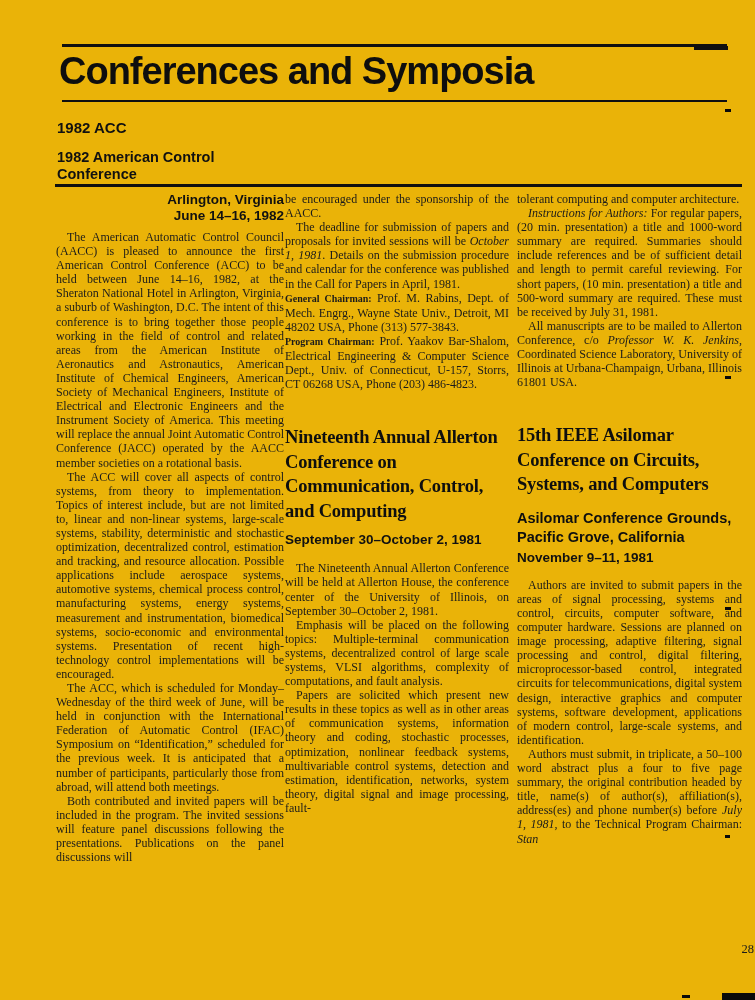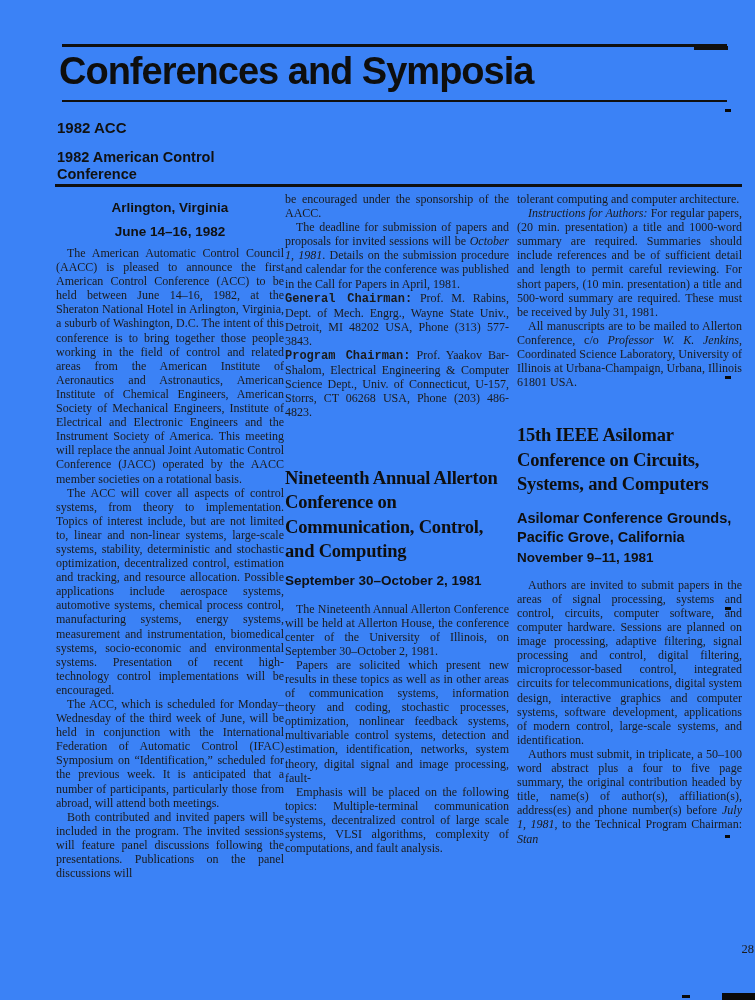--- a/index.html
+++ b/index.html
@@ -1,17 +1,17 @@
 <!DOCTYPE html>
 <html><head>
 <meta charset="utf-8">
 <style>
   html,body{margin:0;padding:0;background:#fdfdfd;}
   .page{
-    position:relative;width:755px;height:1000px;background:#3b82f6;overflow:hidden;
+    position:relative;width:755px;height:1000px;background:#eab308;overflow:hidden;
     font-family:"Liberation Serif",serif;color:#1b1b1b;
   }
   .rule{position:absolute;background:#101010;}
   .artifact{position:absolute;background:#0a0a0a;}
   .masthead-title{
     position:absolute;left:59px;top:50px;margin:0;
     font-family:"Liberation Sans",sans-serif;font-weight:bold;
     font-size:38px;letter-spacing:-1px;color:#0e0e0e;white-space:nowrap;
   }
   .kicker{
@@ -27,43 +27,43 @@
     position:absolute;top:192px;
     font-size:12px;line-height:14.1px;text-align:justify;
   }
   .col1{left:56px;width:228px;}
   .col2{left:285px;width:224px;}
   .col3{left:517px;width:225px;}
   .col p{margin:0;}
   .col p.ind{text-indent:11px;}
   .loc-h{
     font-family:"Liberation Sans",sans-serif;font-weight:bold;
-    font-size:13.5px;line-height:16px;margin:8px;text-align:center;color:#111;
+    font-size:13.5px;line-height:16px;margin:0;text-align:right;color:#111;
   }
   .loc-h.gap{margin-bottom:6px;}
   .conf-h2{
     font-family:Liberation Serif, serif;font-weight:bold;
     font-size:18.5px;line-height:24.5px;letter-spacing:-0.2px;
     text-align:left;color:#0f0f0f;
   }
-  .col2 .conf-h2{margin:46px 0 8px;}
+  .col2 .conf-h2{margin:34px 0 8px;}
   .col3 .conf-h2{margin:34px 0 8px;}
   .conf-h3{
     font-family:"Liberation Sans",sans-serif;font-weight:bold;
     font-size:14.5px;line-height:19px;margin:12px 0 0;max-width:216px;
     text-align:left;color:#0f0f0f;
   }
   .conf-h4{
     font-family:"Liberation Sans",sans-serif;font-weight:bold;
     font-size:13.5px;line-height:16px;text-align:left;color:#111;
   }
   .col2 .conf-h4{margin:9px 0 13px;}
   .col3 .conf-h4{margin:3px 0 12px;}
   span.i{font-style:italic;}
-  span.bs{font-family:Liberation Mono, monospace;font-weight:bold;font-size:12px;}
+  span.bs{font-family:Liberation Serif, serif;font-weight:bold;font-size:10px;}
   .pagenum{
     position:absolute;left:36px;top:942px;width:718px;text-align:right;
     font-size:12.5px;color:#1b1b1b;
   }
 </style>
 </head>
 <body>
 
 <div class="page">
 
@@ -87,22 +87,22 @@
 
   <div class="col col2">
     <p>be encouraged under the sponsorship of the AACC.</p>
     <p class="ind"><span>The deadline for submission of papers and proposals for invited sessions will be </span><span class="i">October 1, 1981</span><span>. Details on the submission procedure and calendar for the conference was published in the Call for Papers in April, 1981.</span></p>
     <p><span class="bs">General Chairman:</span><span> Prof. M. Rabins, Dept. of Mech. Engrg., Wayne State Univ., Detroit, MI 48202 USA, Phone (313) 577-3843.</span></p>
     <p><span class="bs">Program Chairman:</span><span> Prof. Yaakov Bar-Shalom, Electrical Engineering &amp; Computer Science Dept., Univ. of Connecticut, U-157, Storrs, CT 06268 USA, Phone (203) 486-4823.</span></p>
 
     <h2 class="conf-h2">Nineteenth Annual Allerton Conference on Communication, Control, and Computing</h2>
     <h4 class="conf-h4">September 30–October 2, 1981</h4>
     <p class="ind">The Nineteenth Annual Allerton Conference will be held at Allerton House, the conference center of the University of Illinois, on September 30–October 2, 1981.</p>
+    <p class="ind">Emphasis will be placed on the following topics: Multiple-terminal communication systems, decentralized control of large scale systems, VLSI algorithms, complexity of computations, and fault analysis.</p>
     <p class="ind">Papers are solicited which present new results in these topics as well as in other areas of communication systems, information theory and coding, stochastic processes, optimization, nonlinear feedback systems, multivariable control systems, detection and estimation, identification, networks, system theory, digital signal and image processing, fault-</p>
-    <p class="ind">Emphasis will be placed on the following topics: Multiple-terminal communication systems, decentralized control of large scale systems, VLSI algorithms, complexity of computations, and fault analysis.</p>
   </div>
 
   <div class="col col3">
     <p>tolerant computing and computer architecture.</p>
     <p class="ind"><span class="i">Instructions for Authors:</span><span> For regular papers, (20 min. presentation) a title and 1000-word summary are required. Summaries should include references and be of sufficient detail and length to permit careful reviewing. For short papers, (10 min. presentation) a title and 500-word summary are required. These must be received by July 31, 1981.</span></p>
     <p class="ind"><span>All manuscripts are to be mailed to Allerton Conference, c/o </span><span class="i">Professor W. K. Jenkins</span><span>, Coordinated Science Laboratory, University of Illinois at Urbana-Champaign, Urbana, Illinois 61801 USA.</span></p>
 
     <h2 class="conf-h2">15th IEEE Asilomar Conference on Circuits, Systems, and Computers</h2>
     <h3 class="conf-h3">Asilomar Conference Grounds, Pacific Grove, California</h3>
     <h4 class="conf-h4">November 9–11, 1981</h4>

